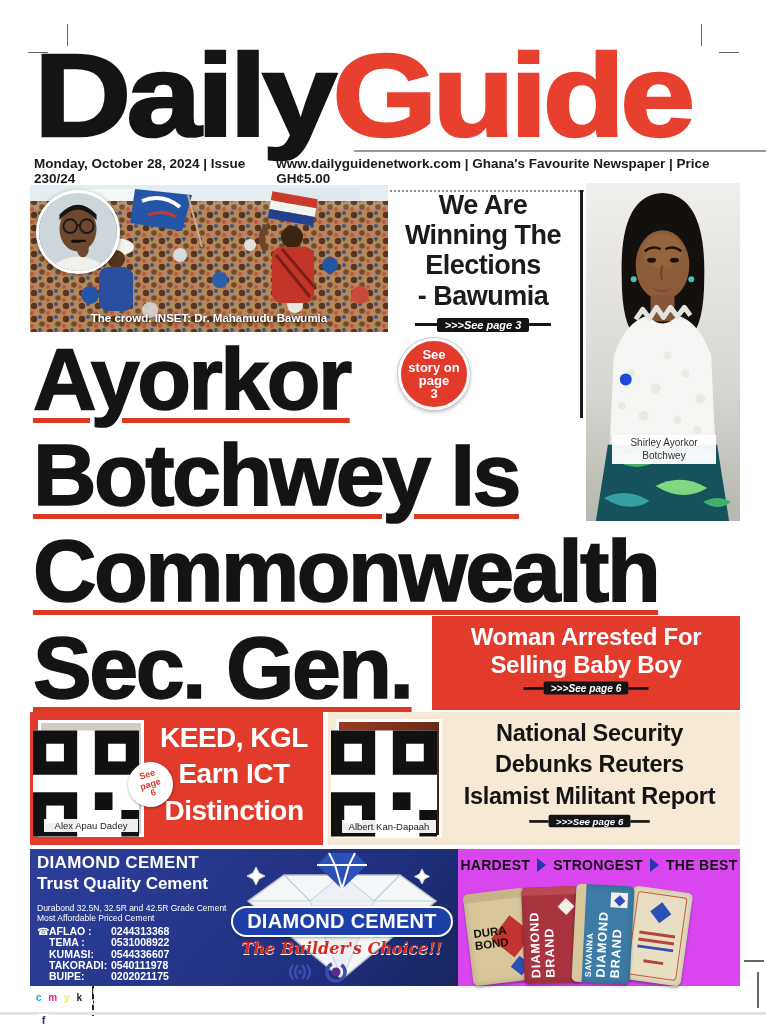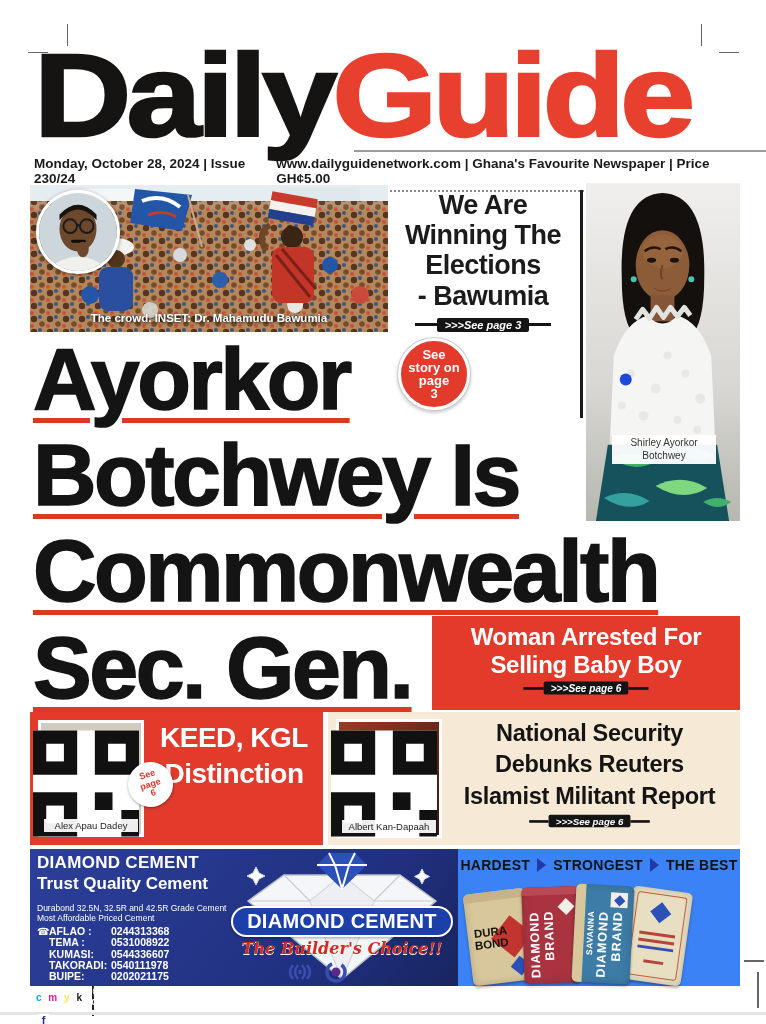--- a/index.html
+++ b/index.html
@@ -132,21 +132,21 @@
     border:2px solid #fff; border-radius:16px; color:#fff; font-size:20px; font-weight:bold;
     display:flex; align-items:center; justify-content:center; letter-spacing:.3px;
     box-shadow:0 1px 3px rgba(0,0,0,.35);
   }
   .ad-tagline {
     position:absolute; left:201px; top:90px; width:222px; text-align:center;
     font-family:"DejaVu Serif", serif; font-style:italic; font-weight:bold;
     font-size:16px; color:#d22a1e; text-shadow:0 1px 0 #fff;
   }
   .ad-logos { position:absolute; left:255px; top:112px; display:flex; gap:10px; align-items:center; }
-  .ad-white { position:absolute; left:428px; top:0; width:282px; height:137px; background:#3b82f6;text-align:right; }
+  .ad-white { position:absolute; left:428px; top:0; width:282px; height:137px; background:#d946ef; }
   .quality-tags { display:flex; align-items:center; justify-content:center; gap:7px; margin-top:8px; font-size:14px; font-weight:bold; color:#131313; letter-spacing:.3px; }
   .chev { width:0; height:0; border-left:9px solid #2438a8; border-top:7px solid transparent; border-bottom:7px solid transparent; }
   .bags { position:absolute; left:10px; top:32px; width:264px; height:102px; display:flex; align-items:flex-end; }
   .bag { position:relative; border-radius:5px; box-shadow:0 2px 3px rgba(0,0,0,.35), inset 0 0 8px rgba(0,0,0,.18); }
   .bag-durabond { width:62px; height:92px; background:#d9c79c; transform:rotate(-7deg); z-index:1; }
   .bag-durabond::before { content:""; position:absolute; top:0; left:0; right:0; height:9px; background:#c6b389; border-radius:5px 5px 0 0; }
   .dia-red { position:absolute; right:3px; top:32px; width:30px; height:30px; background:#c23430; transform:rotate(45deg); }
   .dia-blue-sm { position:absolute; right:6px; bottom:8px; width:14px; height:14px; background:#2b50b8; transform:rotate(45deg); }
   .bag-text-dark { position:absolute; left:6px; top:34px; font-size:11.5px; font-weight:bold; color:#17120c; line-height:1.05; z-index:2; }
   .bag-text-dark span { display:block; }
@@ -368,20 +368,21 @@
       </svg>
       <figcaption class="photo-caption">Alex Apau Dadey</figcaption>
     </figure>
     <div class="mini-circle-badge">
       <span>See</span>
       <span>page</span>
       <span>6</span>
     </div>
     <div class="keed-headline">
       <span class="keed-line">KEED, KGL</span>
+      <span class="keed-line">Earn ICT</span>
       <span class="keed-line">Distinction</span>
     </div>
   </div>
 
   <div class="natsec-box">
     <figure class="story-photo" style="top:7px; height:119px;">
       <svg viewBox="0 0 100 113" preserveAspectRatio="none">
         <defs>
           <linearGradient id="abg" x1="0" y1="0" x2="1" y2="1">
             <stop offset="0" stop-color="#9c3a22"></stop>

